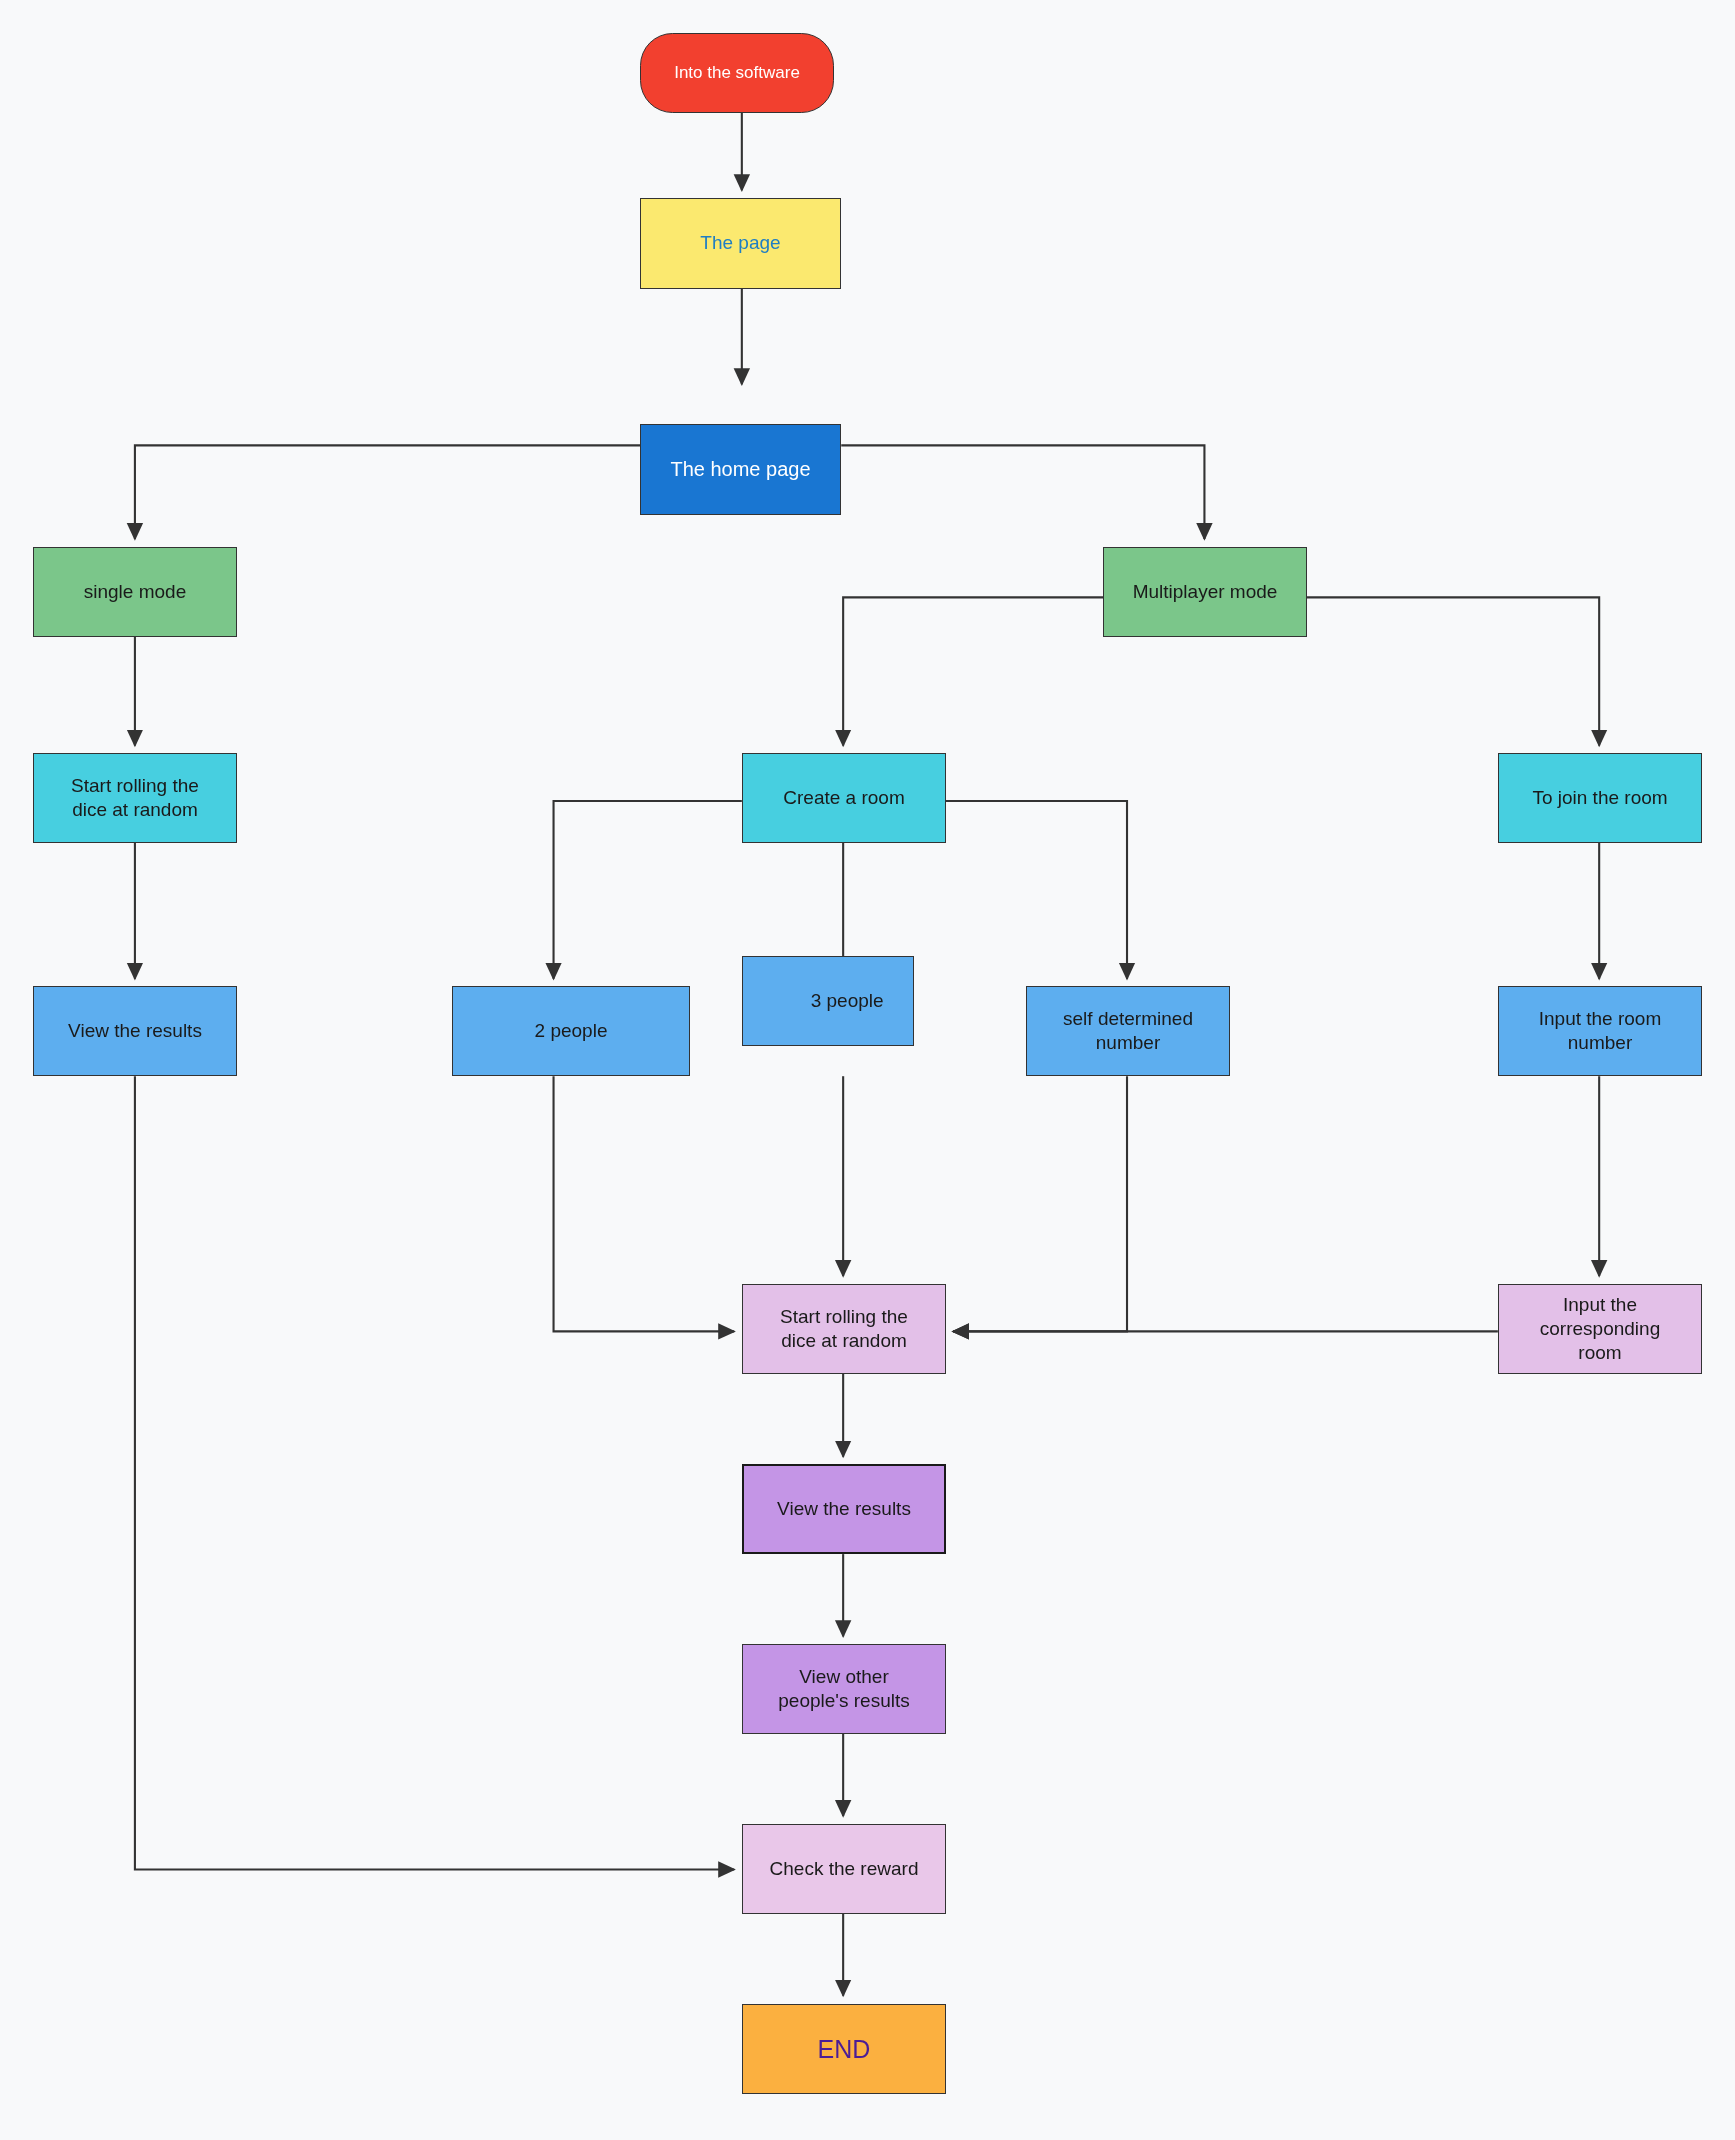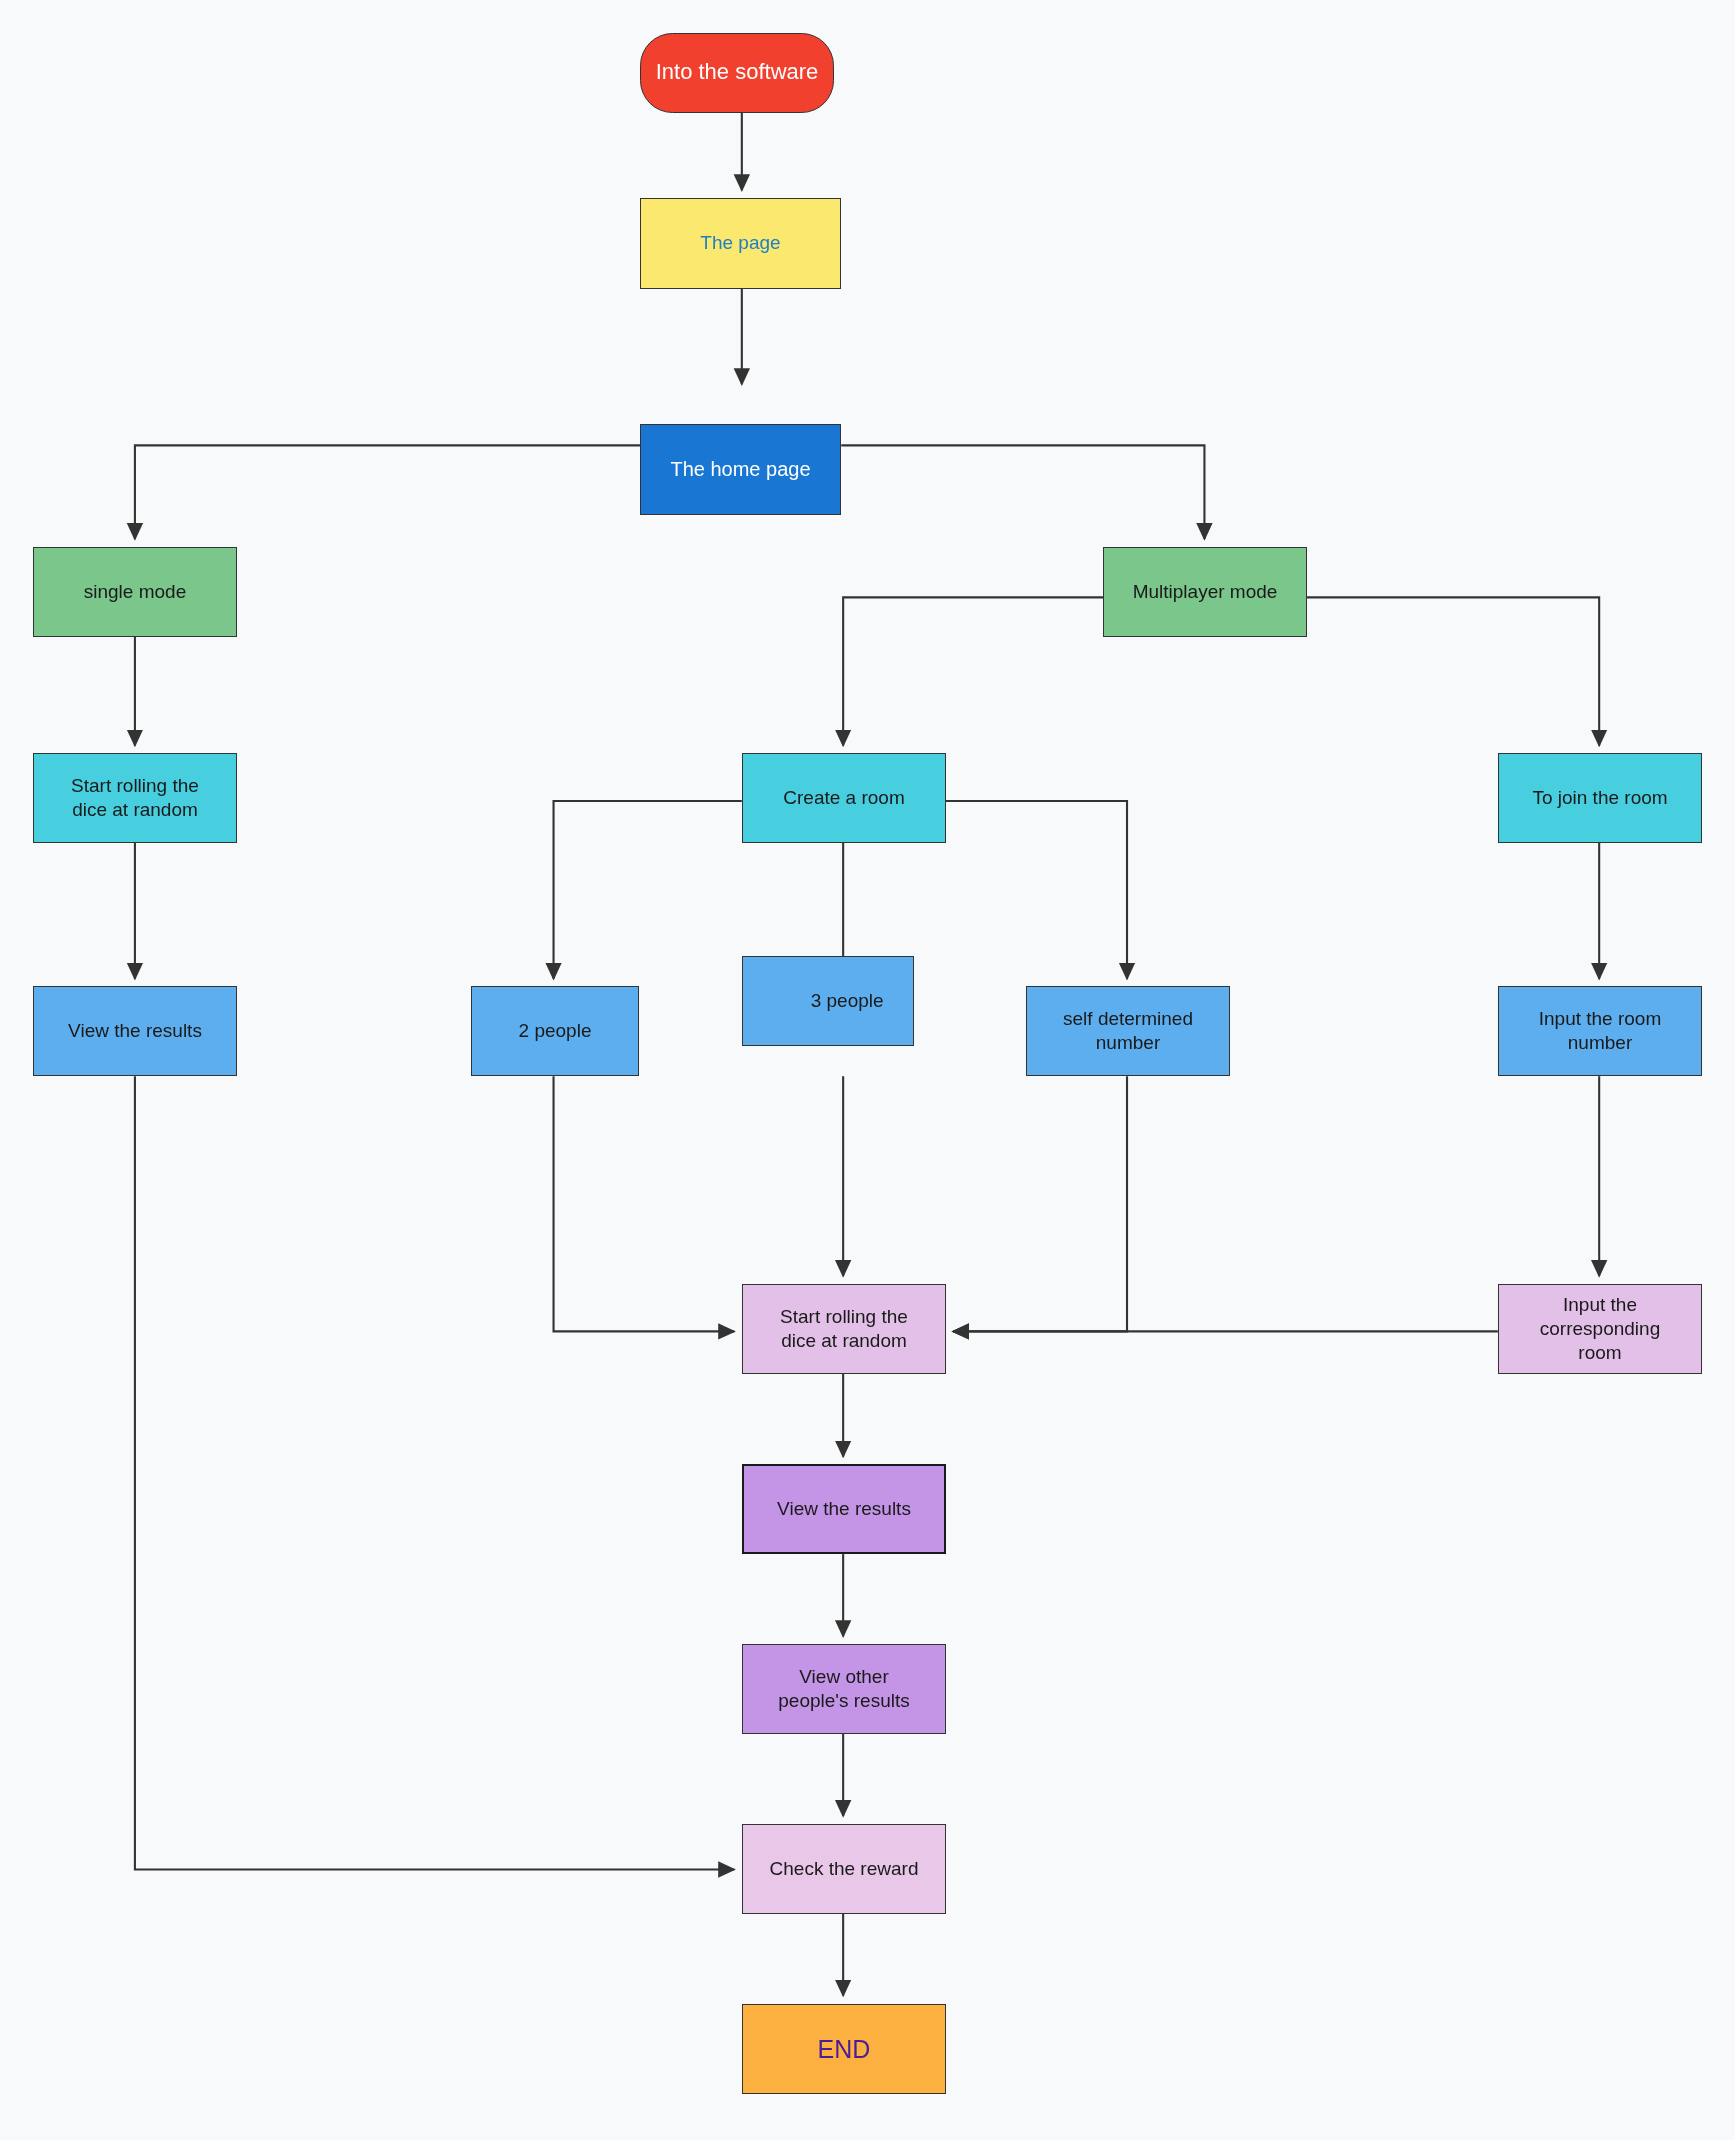--- a/index.html
+++ b/index.html
@@ -73,31 +73,31 @@
         <polyline points="1673,1126 1673,1335" fill="none" stroke="#333333" stroke-width="2.2" stroke-linejoin="miter" marker-end="url(#arrowhead)"></polyline>
         <polyline points="1567,1393 997,1393" fill="none" stroke="#333333" stroke-width="2.2" stroke-linejoin="miter" marker-end="url(#arrowhead)"></polyline>
         <polyline points="882,1437 882,1524" fill="none" stroke="#333333" stroke-width="2.2" stroke-linejoin="miter" marker-end="url(#arrowhead)"></polyline>
         <polyline points="882,1626 882,1712" fill="none" stroke="#333333" stroke-width="2.2" stroke-linejoin="miter" marker-end="url(#arrowhead)"></polyline>
         <polyline points="882,1814 882,1900" fill="none" stroke="#333333" stroke-width="2.2" stroke-linejoin="miter" marker-end="url(#arrowhead)"></polyline>
         <polyline points="141,1126 141,1956 768,1956" fill="none" stroke="#333333" stroke-width="2.2" stroke-linejoin="miter" marker-end="url(#arrowhead)"></polyline>
         <polyline points="882,2002 882,2088" fill="none" stroke="#333333" stroke-width="2.2" stroke-linejoin="miter" marker-end="url(#arrowhead)"></polyline>
       </g>
   </svg>
   <div id="node-layer">
-      <div class="node rounded" style="left: 640px; top: 32.5px; width: 194px; height: 80px; background: rgb(242, 64, 47); color: rgb(255, 255, 255); font-size: 22px;">Into the software</div>
+      <div class="node rounded" style="left: 640px; top: 32.5px; width: 194px; height: 80px; background: rgb(242, 64, 47); color: rgb(255, 255, 255); font-size: 17px;">Into the software</div>
       <div class="node" style="left: 640px; top: 198px; width: 201px; height: 91px; background: rgb(251, 233, 111); color: rgb(31, 126, 196); font-size: 19px;">The page</div>
       <div class="node" style="left: 640px; top: 392px; width: 201px; height: 91px; background: rgb(25, 118, 210); color: rgb(255, 255, 255); font-size: 20px; margin-top: 32px;">The home page</div>
       <div class="node" style="left: 33px; top: 547px; width: 204px; height: 90px; background: rgb(123, 198, 138); color: rgb(26, 26, 26); font-size: 19px;">single mode</div>
       <div class="node" style="left: 1103px; top: 547px; width: 204px; height: 90px; background: rgb(123, 198, 138); color: rgb(26, 26, 26); font-size: 19px;">Multiplayer mode</div>
       <div class="node" style="left: 33px; top: 753px; width: 204px; height: 90px; background: rgb(71, 207, 224); color: rgb(26, 26, 26); font-size: 19px;">Start rolling the
 dice at random</div>
       <div class="node" style="left: 742px; top: 753px; width: 204px; height: 90px; background: rgb(71, 207, 224); color: rgb(26, 26, 26); font-size: 19px;">Create a room</div>
       <div class="node" style="left: 1498px; top: 753px; width: 204px; height: 90px; background: rgb(71, 207, 224); color: rgb(26, 26, 26); font-size: 19px;">To join the room</div>
       <div class="node" style="left: 33px; top: 986px; width: 204px; height: 90px; background: rgb(93, 174, 239); color: rgb(26, 26, 26); font-size: 19px;">View the results</div>
-      <div class="node" style="left: 471px; top: 986px; width: 168px; height: 90px; background: rgb(93, 174, 239); color: rgb(26, 26, 26); font-size: 19px; text-align: right;">2 people</div>
+      <div class="node" style="left: 452px; top: 986px; width: 238px; height: 90px; background: rgb(93, 174, 239); color: rgb(26, 26, 26); font-size: 19px; text-align: right;">2 people</div>
       <div class="node" style="left: 742px; top: 956px; width: 172px; height: 90px; background: rgb(93, 174, 239); color: rgb(26, 26, 26); font-size: 19px; padding-left: 44px;">3 people</div>
       <div class="node" style="left: 1026px; top: 986px; width: 204px; height: 90px; background: rgb(93, 174, 239); color: rgb(26, 26, 26); font-size: 19px;">self determined
 number</div>
       <div class="node" style="left: 1498px; top: 986px; width: 204px; height: 90px; background: rgb(93, 174, 239); color: rgb(26, 26, 26); font-size: 19px;">Input the room
 number</div>
       <div class="node" style="left: 742px; top: 1284px; width: 204px; height: 90px; background: rgb(227, 192, 232); color: rgb(26, 26, 26); font-size: 19px;">Start rolling the
 dice at random</div>
       <div class="node" style="left: 1498px; top: 1284px; width: 204px; height: 90px; background: rgb(227, 192, 232); color: rgb(26, 26, 26); font-size: 19px;">Input the
 corresponding
 room</div>

